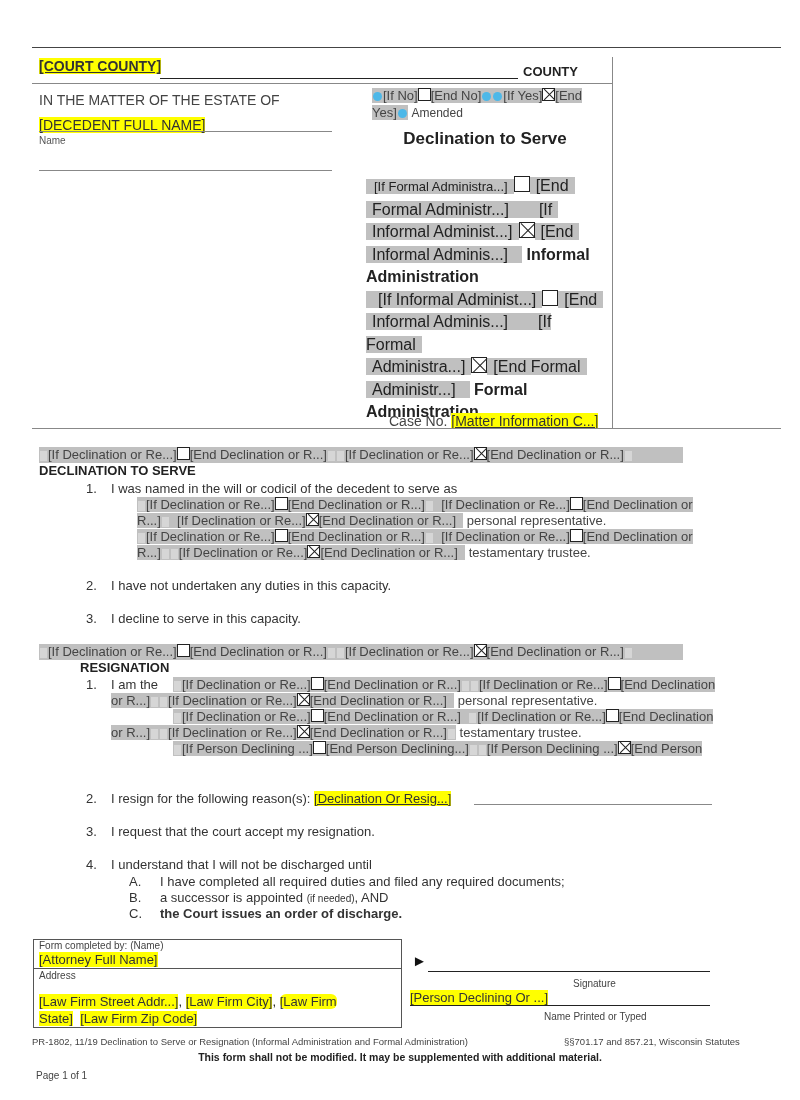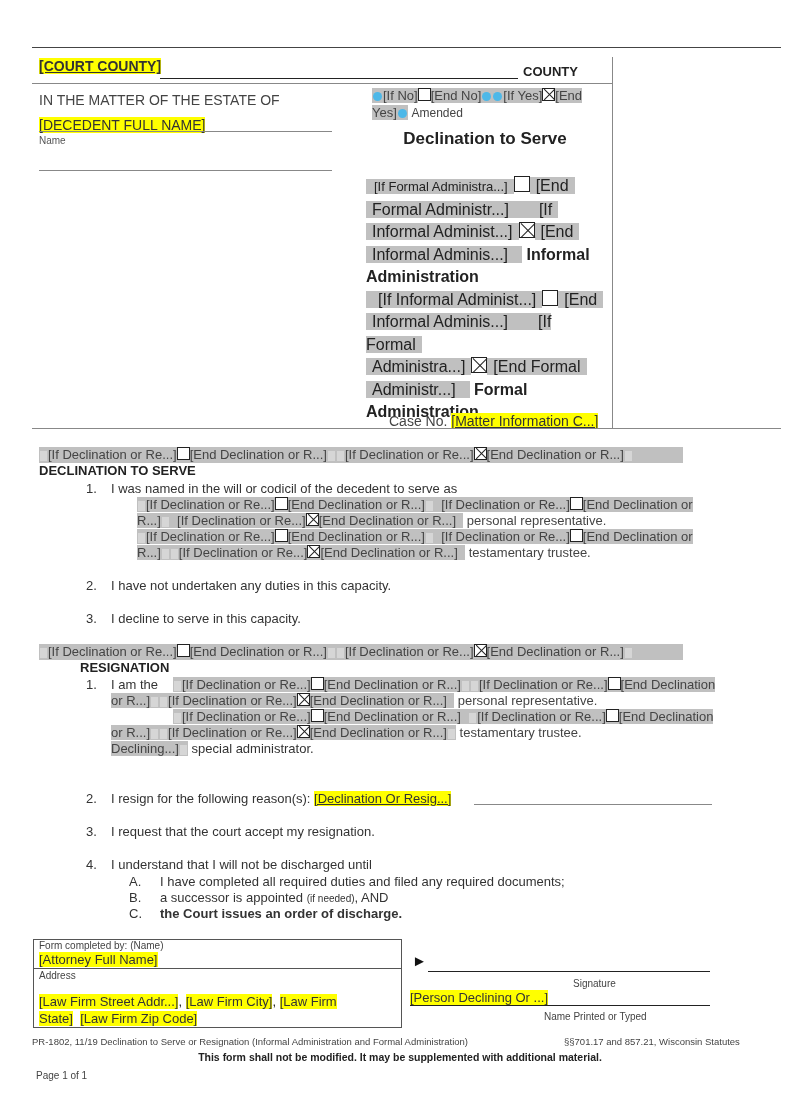--- a/index.html
+++ b/index.html
@@ -123,22 +123,22 @@
     </div>
     <div style="text-indent:0;">
       <span class="fld"><span>or R...]</span><span class="fld-dot"></span><span class="fld-dot"></span><span>[If Declination or Re...]</span><span class="cb x"></span><span>[End Declination or R...]</span> &nbsp;</span> <span>personal representative.</span>
     </div>
     <div>
       <span class="fld"><span class="fld-dot"></span><span>[If Declination or Re...]</span><span class="cb"></span><span>[End Declination or R...]</span> &nbsp;<span class="fld-dot"></span><span>[If Declination or Re...]</span><span class="cb"></span><span>[End Declination</span></span>
     </div>
     <div style="text-indent:0;">
       <span class="fld"><span>or R...]</span><span class="fld-dot"></span><span class="fld-dot"></span><span>[If Declination or Re...]</span><span class="cb x"></span><span>[End Declination or R...]</span><span class="fld-dot"></span></span> <span>testamentary trustee.</span>
     </div>
-    <div style="text-indent:0;">
-      <span class="fld"><span>Declining...]</span><span class="fld-dot"></span></span> <span style="color:#333;">special administrator.</span>
+    <div>
+      <span class="fld"><span class="fld-dot"></span><span>[If Person Declining ...]</span><span class="cb"></span><span>[End Person Declining...]</span><span class="fld-dot"></span><span class="fld-dot"></span><span>[If Person Declining ...]</span><span class="cb x"></span><span>[End Person</span></span>
     </div>
   </div>
 </div>
 
 <div class="abs body-line" style="left:86px;top:791px;color:#333;">
   <span>2.</span>
   <span style="position:absolute;left:25px;white-space:nowrap;">
     <span>I resign for the following reason(s):</span>
     <span class="hl">[Declination Or Resig...]</span>
   </span>
@@ -168,21 +168,21 @@
     <span style="position:absolute;left:31px;white-space:nowrap;font-weight:bold;">the Court issues an order of discharge.</span>
   </div>
 </div>
 
 <div class="abs" style="left:33px;top:939px;width:369px;height:89px;border:1px solid #555;">
   <div style="position:absolute;left:5px;top:0;font-size:10px;color:#444;">Form completed by:  (Name)</div>
   <div style="position:absolute;left:5px;top:12px;font-size:13px;"><span class="hl" style="text-decoration:none;">[Attorney Full Name]</span></div>
   <div style="position:absolute;left:0;top:28px;width:100%;height:1px;background:#555;"></div>
   <div style="position:absolute;left:5px;top:30px;font-size:10px;color:#444;">Address</div>
   <div style="position:absolute;left:5px;top:53px;font-size:13px;line-height:17px;width:340px;">
-    <span class="hl" style="text-decoration:none;">[Law Firm Street Addr...]</span><span>,</span> <span class="hl" style="text-decoration:none;">[Law Firm City]</span><span>,</span> <span class="hl" style="text-decoration:none;">[Law Firm</span><br>
+    <span class="hl" style="text-decoration:none;">[Law Firm Street Addr...]</span><span>,</span> <span class="hl" style="text-decoration:none;">[Law Firm City]</span><span>,</span> <span class="hl" style="text-decoration:none;border-radius:6px;">[Law Firm</span><br>
     <span class="hl" style="text-decoration:none;">State]</span>&nbsp; <span class="hl" style="text-decoration:none;">[Law Firm Zip Code]</span>
   </div>
 </div>
 
 <div class="abs" style="left:412px;top:952px;font-size:15px;color:#111;">►</div>
 <div class="hline" style="left:428px;top:971px;width:282px;background:#222;"></div>
 <div class="abs t10" style="left:573px;top:978px;color:#444;">Signature</div>
 <div class="abs" style="left:410px;top:990px;font-size:13px;">
   <span class="hl" style="text-decoration:none;">[Person Declining Or ...]</span>
 </div>

